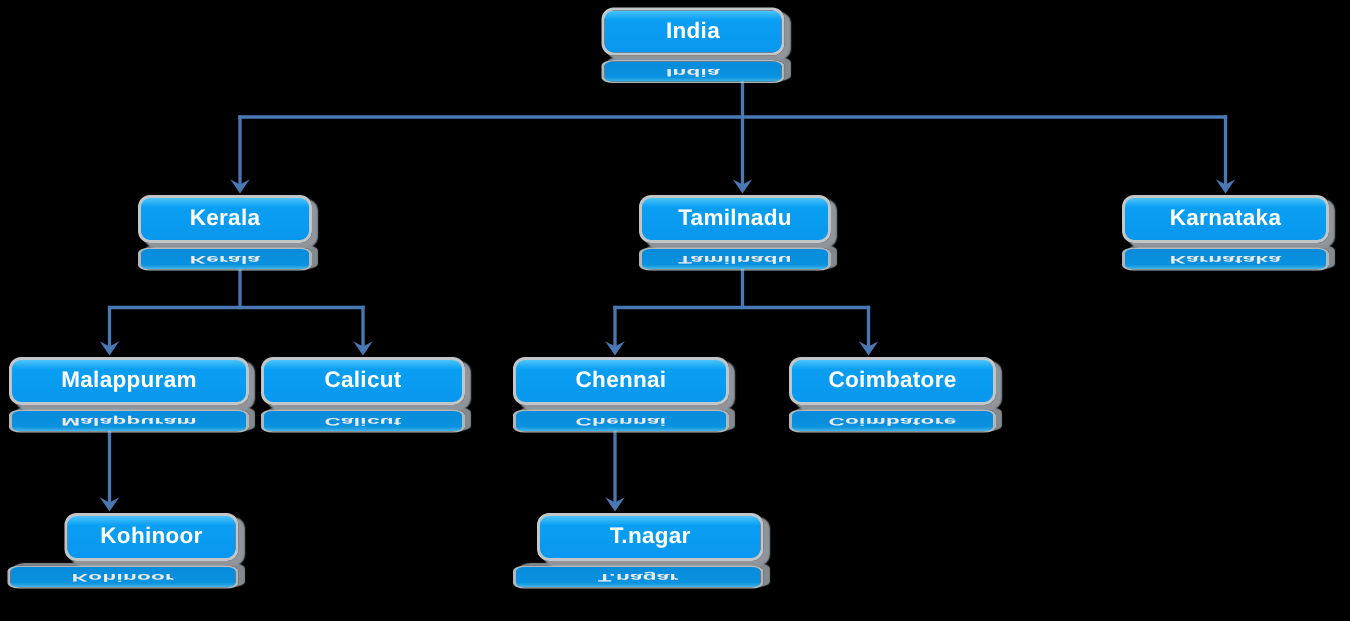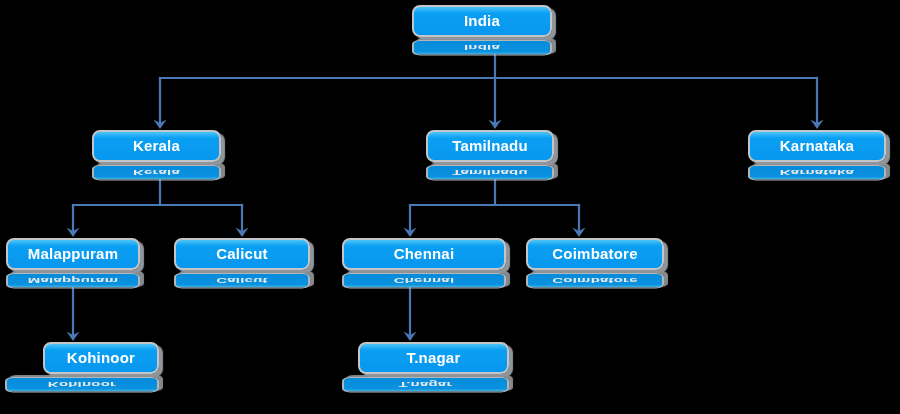--- a/index.html
+++ b/index.html
@@ -67,29 +67,29 @@
       <g>
         <path d="M 73 288 L 73 335" stroke="#4a78b4" stroke-width="2.2" fill="none" stroke-linecap="square"></path>
         <path d="M 73 341 L 66.5 331.5 L 73 335 L 79.5 331.5 Z" fill="#4a78b4" stroke="none"></path>
       </g>
       <g>
         <path d="M 410 288 L 410 335" stroke="#4a78b4" stroke-width="2.2" fill="none" stroke-linecap="square"></path>
         <path d="M 410 341 L 403.5 331.5 L 410 335 L 416.5 331.5 Z" fill="#4a78b4" stroke="none"></path>
       </g>
     </svg>
   <div id="nodes">
-      <div class="node" style="left: 412px; top: 5px; width: 140px;">
+      <div class="node" style="left: 401px; top: 5px; width: 122px;">
         <div class="box main">
           <span class="lbl">India</span>
         </div>
         <div class="box reflection">
           <span class="lbl">India</span>
         </div>
       </div>
-      <div class="node" style="left: 92px; top: 130px; width: 129px;">
+      <div class="node" style="left: 92px; top: 130px; width: 116px;">
         <div class="box main">
           <span class="lbl">Kerala</span>
         </div>
         <div class="box reflection">
           <span class="lbl">Kerala</span>
         </div>
       </div>
       <div class="node" style="left: 426px; top: 130px; width: 128px;">
         <div class="box main">
           <span class="lbl">Tamilnadu</span>
@@ -99,37 +99,37 @@
         </div>
       </div>
       <div class="node" style="left: 748px; top: 130px; width: 138px; border-radius: 16px;">
         <div class="box main">
           <span class="lbl">Karnataka</span>
         </div>
         <div class="box reflection">
           <span class="lbl">Karnataka</span>
         </div>
       </div>
-      <div class="node" style="left: 6px; top: 238px; width: 134px;">
+      <div class="node" style="left: 6px; top: 238px; width: 160px;">
         <div class="box main">
           <span class="lbl">Malappuram</span>
         </div>
         <div class="box reflection">
           <span class="lbl">Malappuram</span>
         </div>
       </div>
       <div class="node" style="left: 174px; top: 238px; width: 136px; text-align: center;">
         <div class="box main">
           <span class="lbl">Calicut</span>
         </div>
         <div class="box reflection">
           <span class="lbl">Calicut</span>
         </div>
       </div>
-      <div class="node" style="left: 342px; top: 238px; width: 164px; text-align: center;">
+      <div class="node" style="left: 342px; top: 238px; width: 144px; text-align: center;">
         <div class="box main">
           <span class="lbl">Chennai</span>
         </div>
         <div class="box reflection">
           <span class="lbl">Chennai</span>
         </div>
       </div>
       <div class="node" style="left: 510px; top: 238px; width: 138px; margin-left: 16px;">
         <div class="box main">
           <span class="lbl">Coimbatore</span>

